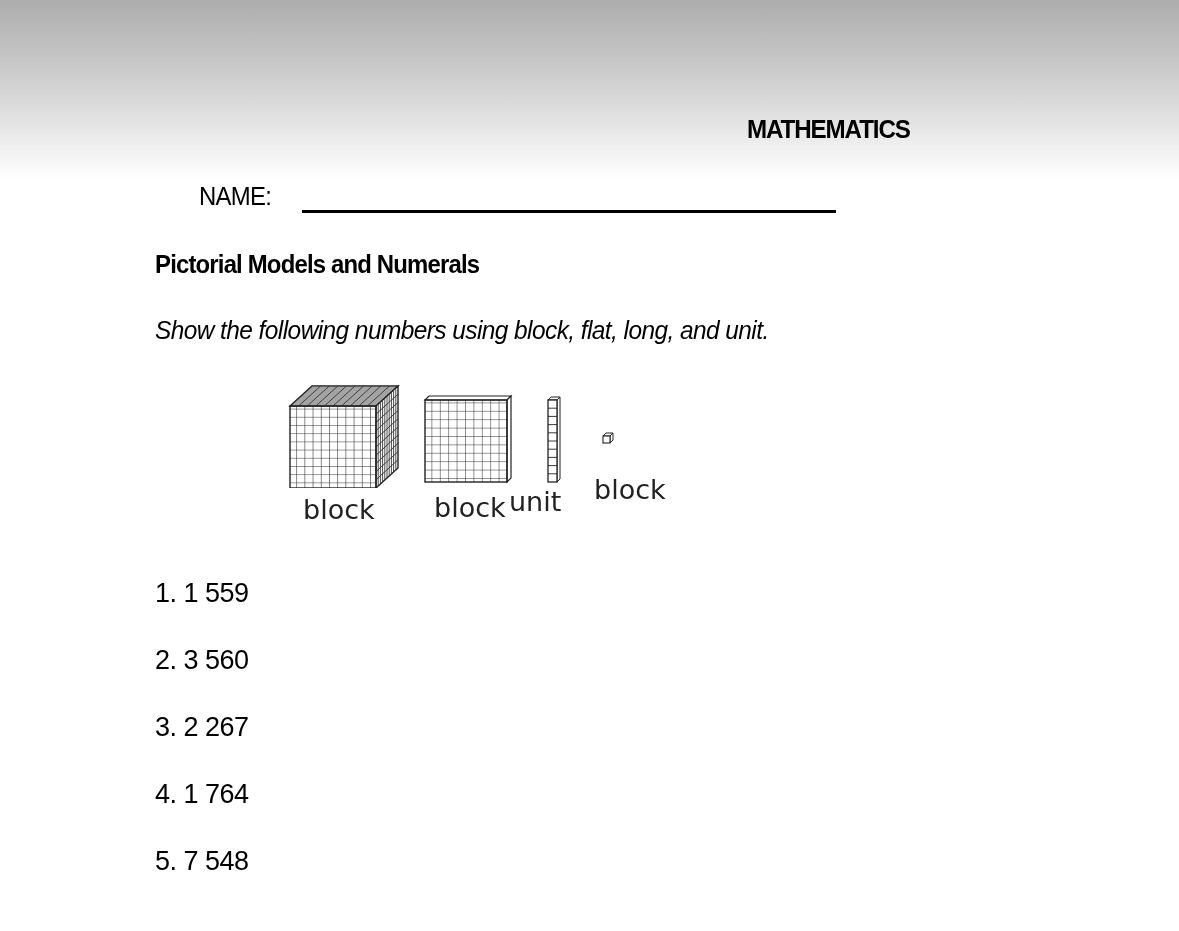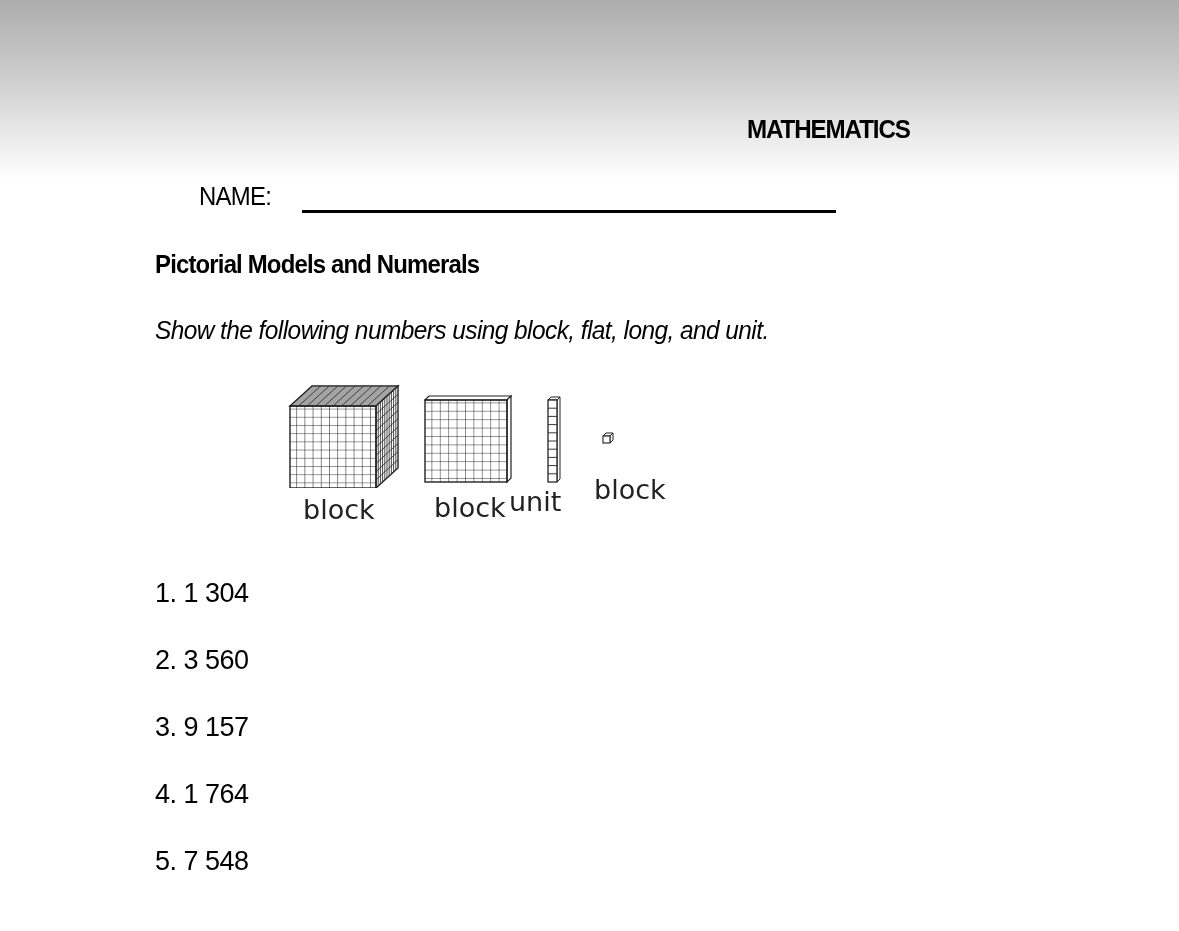--- a/index.html
+++ b/index.html
@@ -129,29 +129,29 @@
     <polygon points="2,5 5,2 12,2 9,5" fill="#fff" stroke="#222" stroke-width="1"></polygon>
     <polygon points="9,5 12,2 12,9 9,12" fill="#fff" stroke="#222" stroke-width="1"></polygon>
     <rect x="2" y="5" width="7" height="7" fill="#fff" stroke="#222" stroke-width="1.1"></rect>
   </svg>
   <span class="model-label" style="left:310px;top:94px">block</span>
 </div>
 
 <div class="abs problems">
   <div class="problem" style="top:0px">
     <span>1.</span>
-    <span>1 304</span>
+    <span>1 559</span>
   </div>
   <div class="problem" style="top:67px">
     <span>2.</span>
     <span>3 560</span>
   </div>
   <div class="problem" style="top:134px">
     <span>3.</span>
-    <span>9 157</span>
+    <span>2 267</span>
   </div>
   <div class="problem" style="top:201px">
     <span>4.</span>
     <span>1 764</span>
   </div>
   <div class="problem" style="top:268px">
     <span>5.</span>
     <span>7 548</span>
   </div>
 </div>

